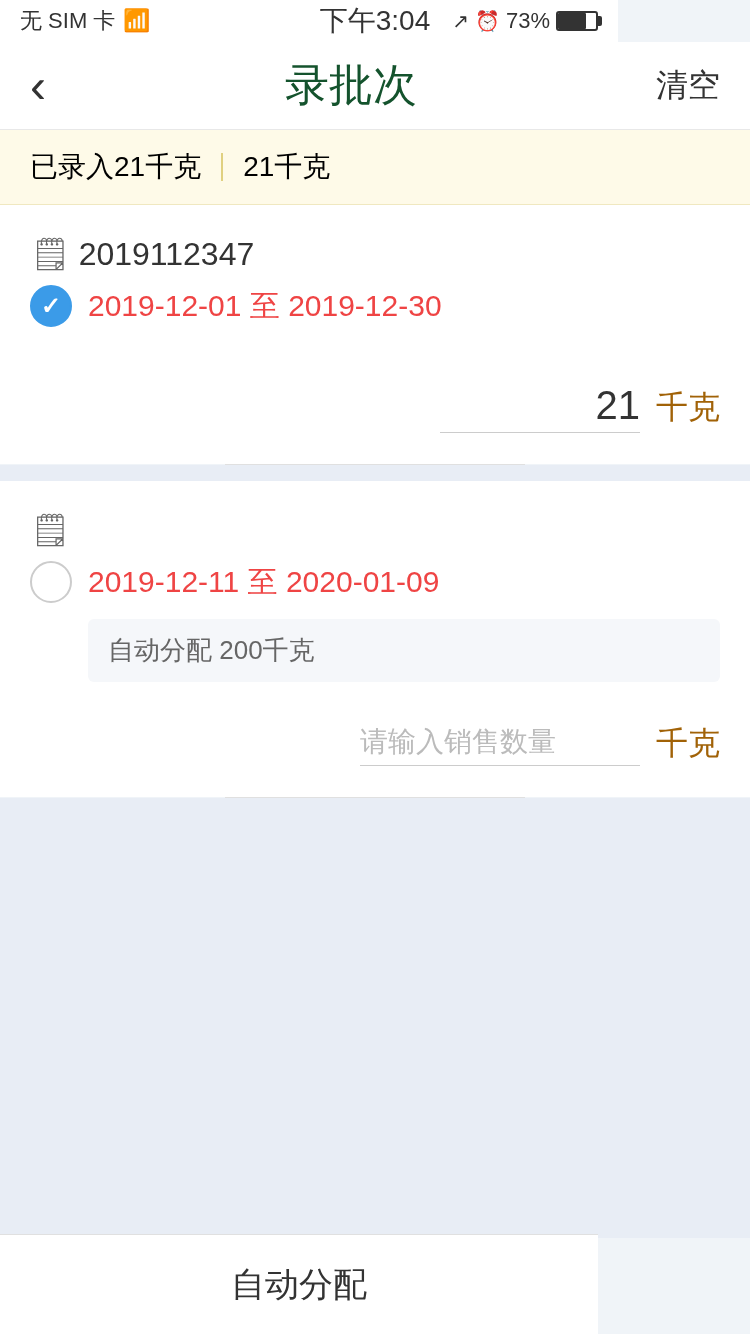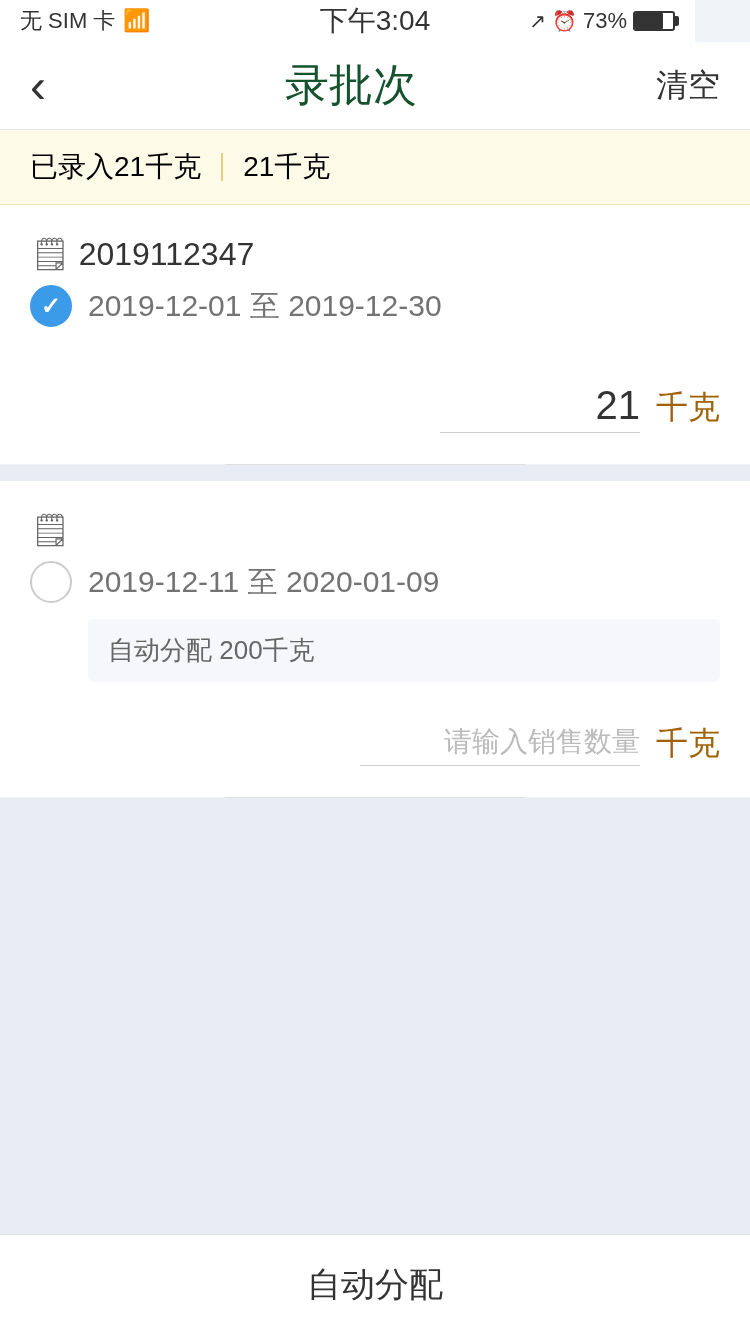--- a/index.html
+++ b/index.html
@@ -8,21 +8,21 @@
       width: 750px;
       min-height: 1334px;
       font-family: -apple-system, 'PingFang SC', 'Helvetica Neue', Arial, sans-serif;
       background: #f0f4f8;
       font-size: 28px;
       color: #333;
     }
 
     
     .status-bar {
-      width: 695px;
+      width: 618px;
       height: 42px;
       background: #fff;
       display: flex;
       align-items: center;
       justify-content: space-between;
       padding: 0 20px;
       font-size: 24px;
     }
     .status-bar-left {
       display: flex;
@@ -157,21 +157,21 @@
       border-color: #3b9be8;
     }
     .radio-btn.selected::after {
       content: '✓';
       color: #fff;
       font-size: 24px;
       font-weight: bold;
     }
     .batch-date {
       font-size: 30px;
-      color: #737373;
+      color: #ef4444;
     }
     .available-qty {
       background: #f5f7fa;
       padding: 14px 20px;
       border-radius: 6px;
       font-size: 26px;
       color: #666;
       margin-left: 58px;
     }
 
@@ -211,21 +211,21 @@
 
     
     .bottom-space {
       flex: 1;
       background: #e8edf5;
       min-height: 440px;
     }
 
     
     .bottom-bar {
-      width: 750px;
+      width: 598px;
       height: 100px;
       display: flex;
       position: fixed;
       bottom: 0;
       left: 0;
     }
     .btn-auto {
       flex: 1;
       background: #fff;
       border: none;
@@ -306,21 +306,21 @@
     <span class="batch-id-icon">🗒</span>
   </div>
   <div class="batch-date-row">
     <div class="radio-btn"></div>
     <span class="batch-date">2019-12-11 至 2020-01-09</span>
   </div>
   <div class="available-qty">自动分配 200千克</div>
 </div>
 
 <div class="qty-row">
-  <div style="border-bottom:1.5px solid #ccc; width:280px; display:flex; justify-content:flex-end; padding-bottom:4px;">
+  <div style="border-bottom:1.5px solid #ccc; width:280px; display:flex; justify-content:flex-start; padding-bottom:4px;">
     <span style="font-size:28px;color:#bbb;">请输入销售数量</span>
   </div>
   <span class="qty-unit">千克</span>
 </div>
 <div class="thin-divider" style="margin: 0 auto; display:block;"></div>
 
 <div class="bottom-space"></div>
 
 <div class="bottom-bar">
   <button class="btn-auto">自动分配</button>

